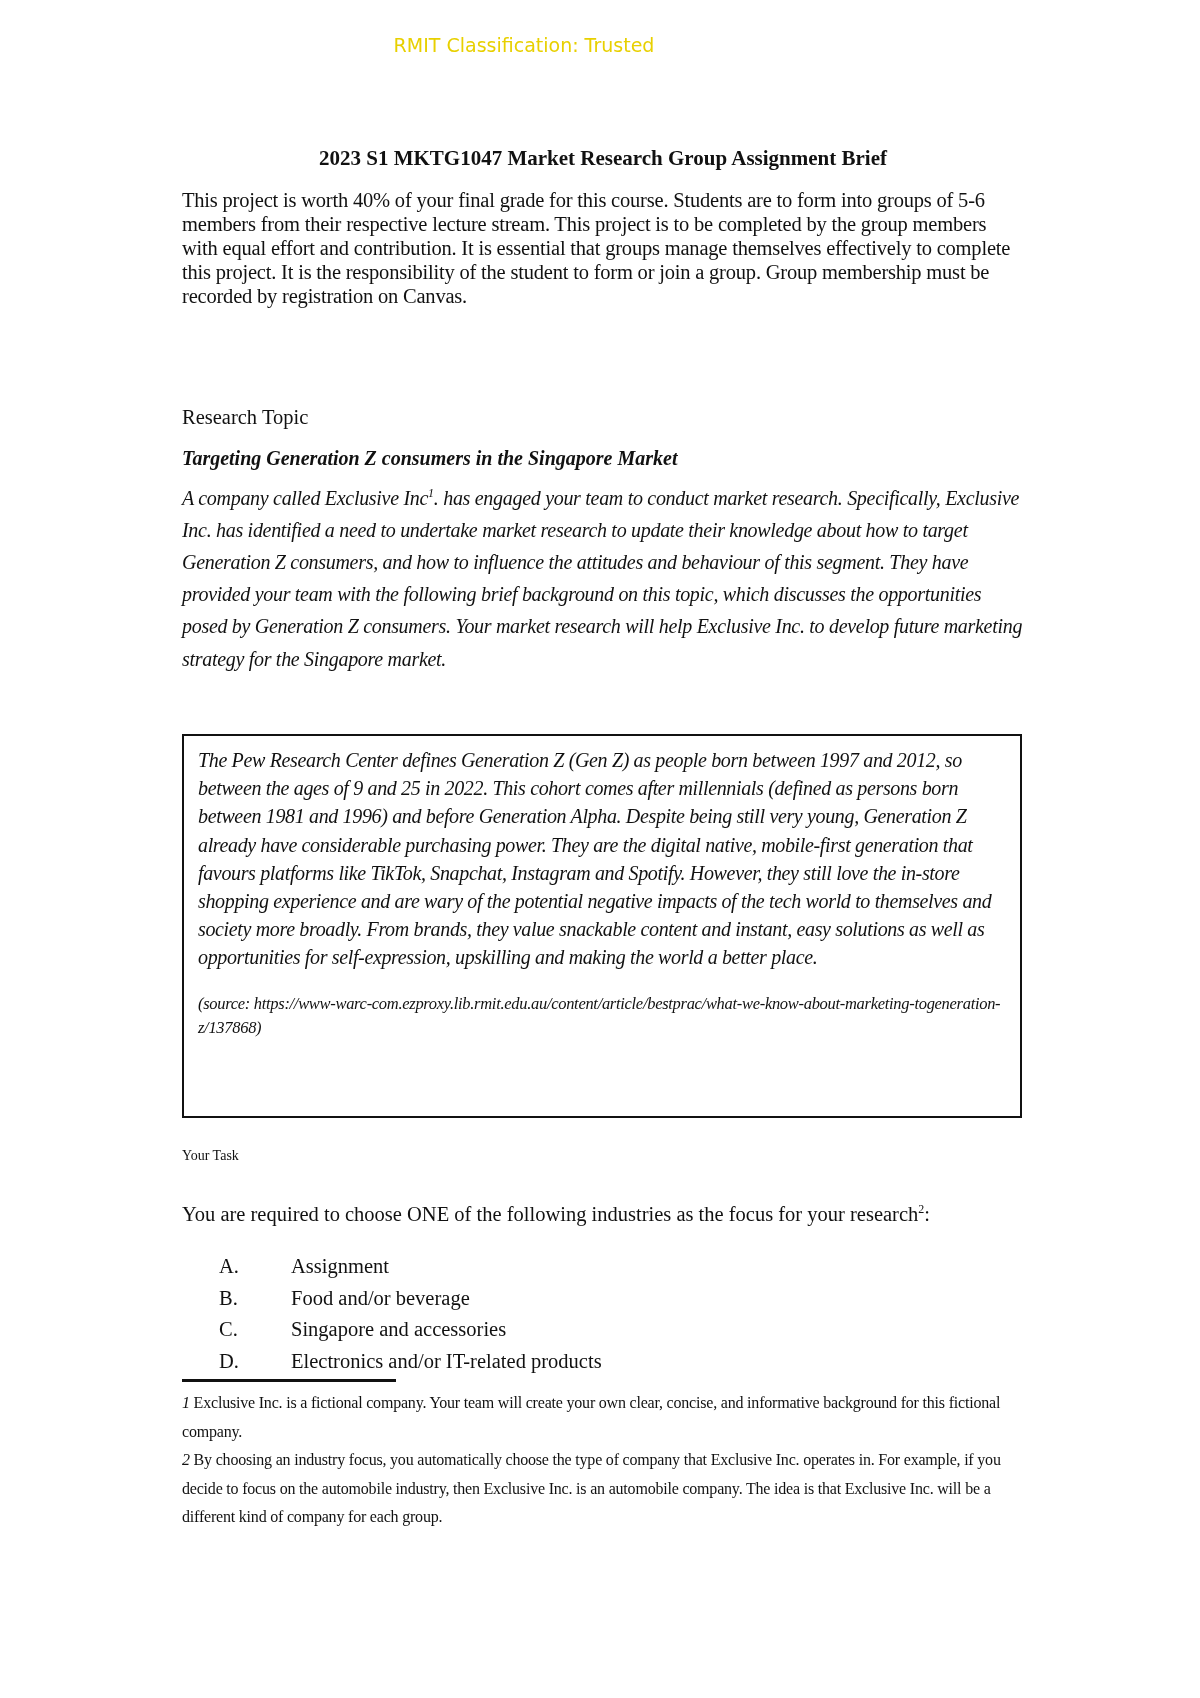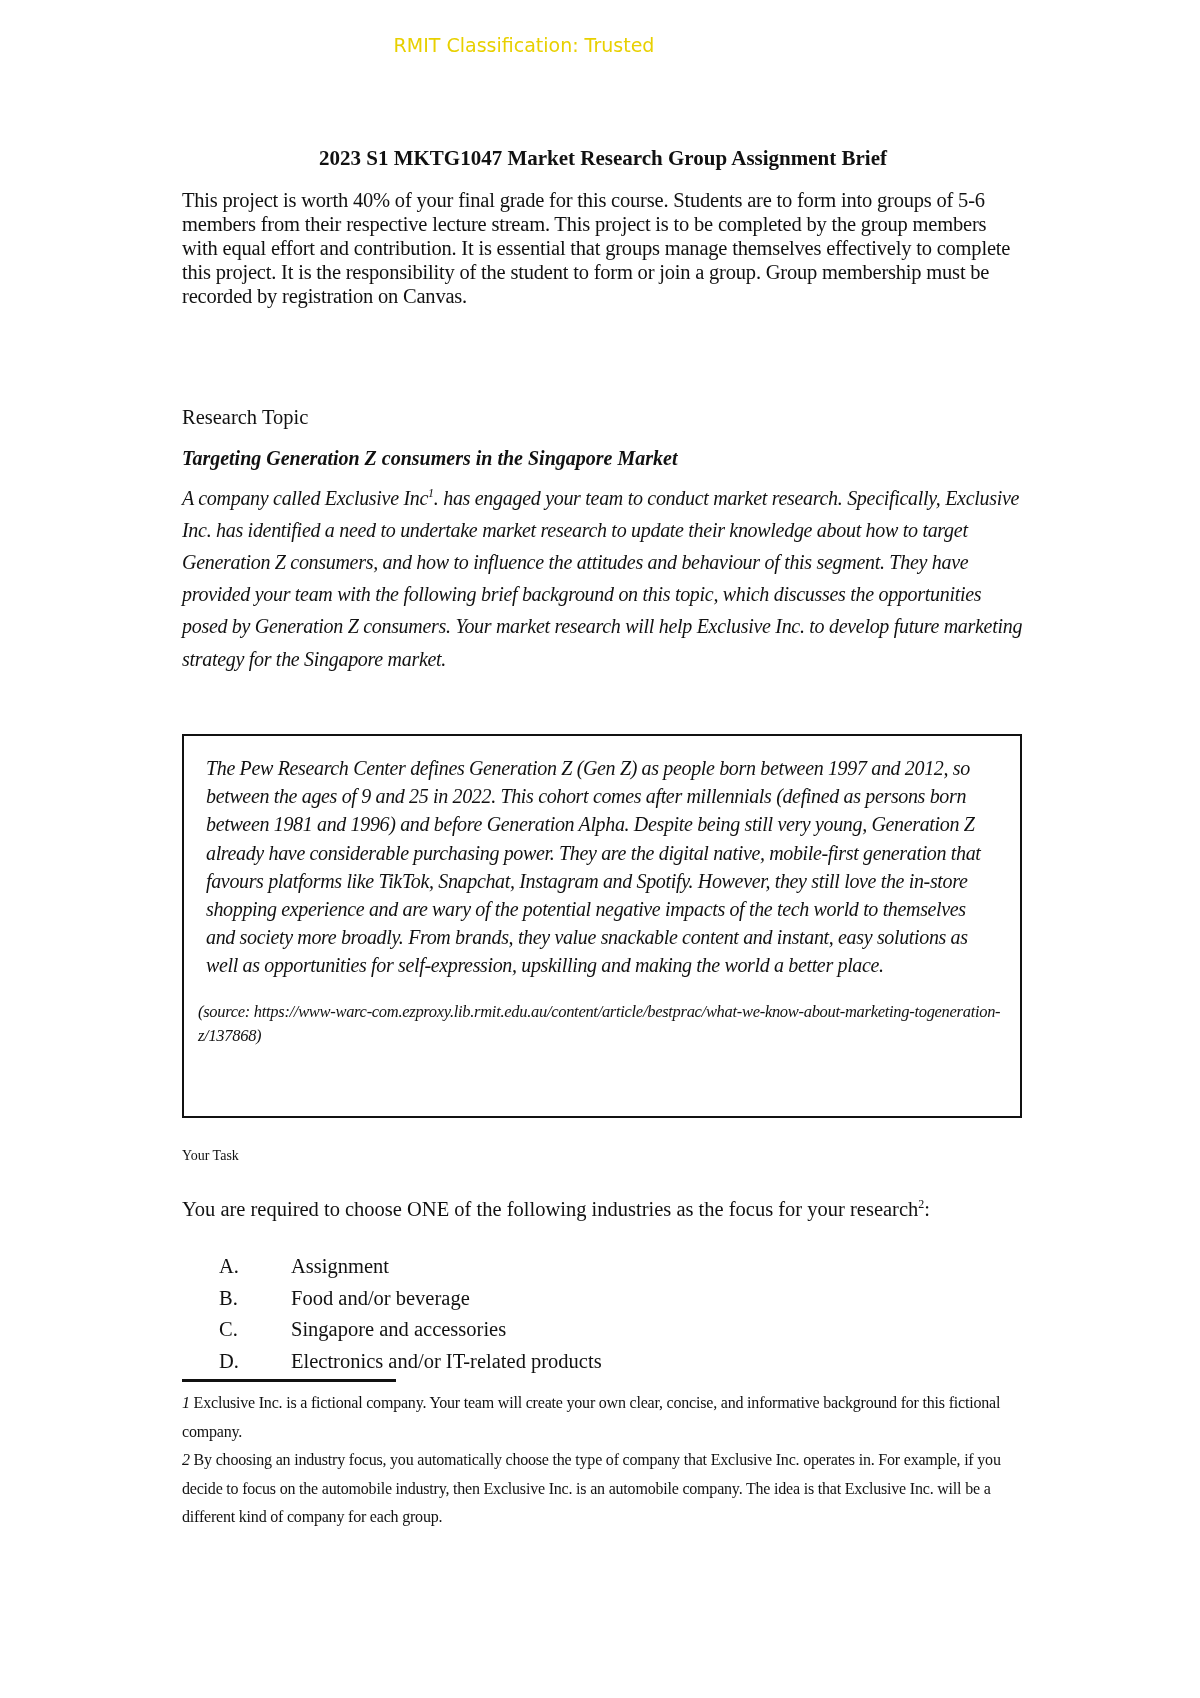--- a/index.html
+++ b/index.html
@@ -21,24 +21,24 @@
     .h-research { position: absolute; top: 406px; left: 0; font-weight: normal; font-size: 20.5px; }
     .topic-title { position: absolute; top: 447px; left: 0; font-weight: bold; font-style: italic; font-size: 20px; }
     .topic-body {
       position: absolute; top: 477px; left: 0; width: 842px;
       font-style: italic; font-size: 20px; line-height: 32.2px; letter-spacing: -0.3px;
     }
     .quote-box {
       position: absolute; top: 734px; left: 0; width: 840px; height: 384px; box-sizing: border-box;
       border: 2px solid #111; padding: 10px 14px 0 14px;
     }
-    .quote-body { font-style: italic; font-size: 20px; line-height: 28.2px; letter-spacing: -0.35px; margin: 8px; }
+    .quote-body { font-style: italic; font-size: 20px; line-height: 28.2px; letter-spacing: -0.35px; margin: 0; }
     .quote-source { font-style: italic; font-size: 16.5px; line-height: 24px; margin: 20px 0 16px 0; letter-spacing: -0.3px; }
     .h-task { position: absolute; top: 1148px; left: 0; font-weight: normal; font-size: 14px; }
-    .task-intro { position: absolute; top: 1188px; left: 0; width: 842px; font-size: 20.5px; line-height: 32px; }
+    .task-intro { position: absolute; top: 1188px; left: 0; width: 842px; font-size: 20.5px; line-height: 42px; }
     .task-intro sup { font-size: 12px; }
     .industry-list { position: absolute; top: 1251px; left: 37px; margin: 0; padding: 0; list-style: none; }
     .industry-item { font-size: 20.5px; line-height: 31.5px; display: flex; }
     .industry-letter { width: 72px; display: inline-block; }
     .footnote-rule { position: absolute; top: 1379px; left: 0; width: 214px; height: 3px; background: #111; }
     .footnotes { position: absolute; top: 1389px; left: 0; width: 842px; font-size: 16px; line-height: 28.5px; letter-spacing: -0.2px; }
     .footnotes p { margin: 0; }
     .fn-num { font-style: italic; }
   </style>
 </head>

